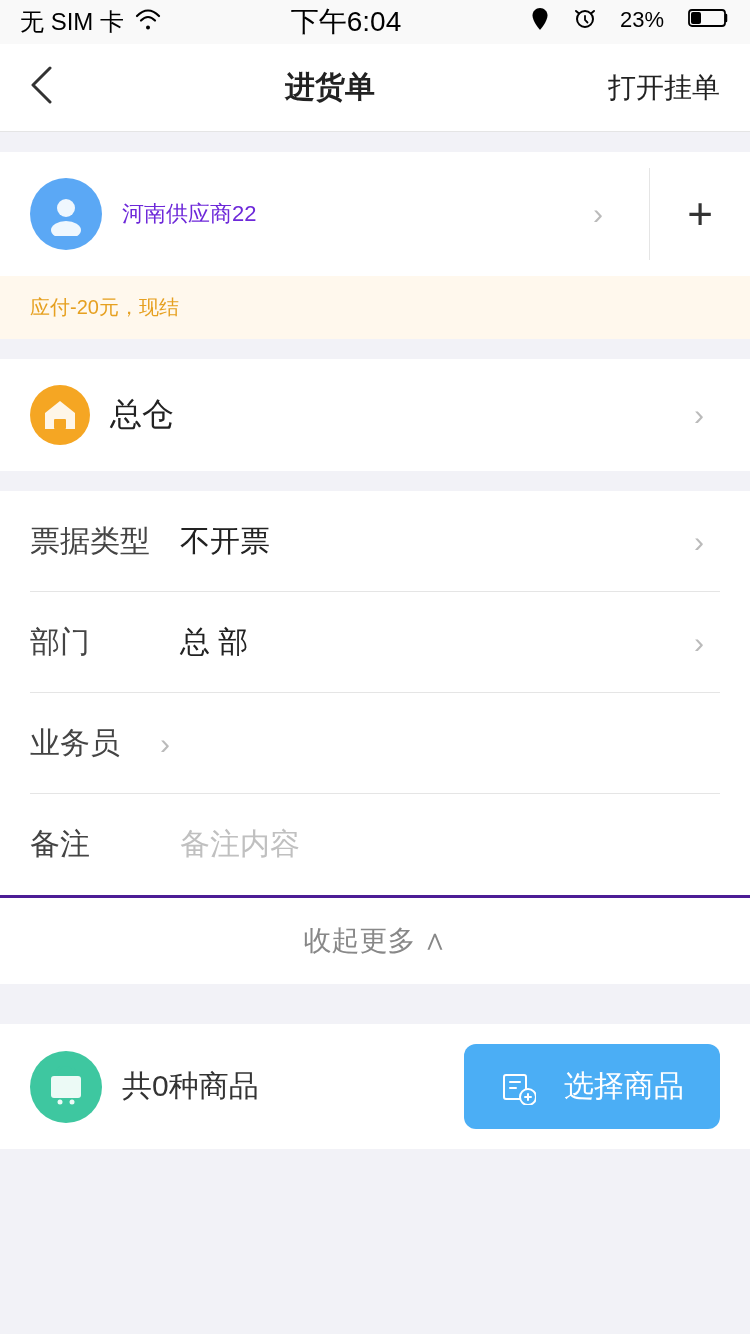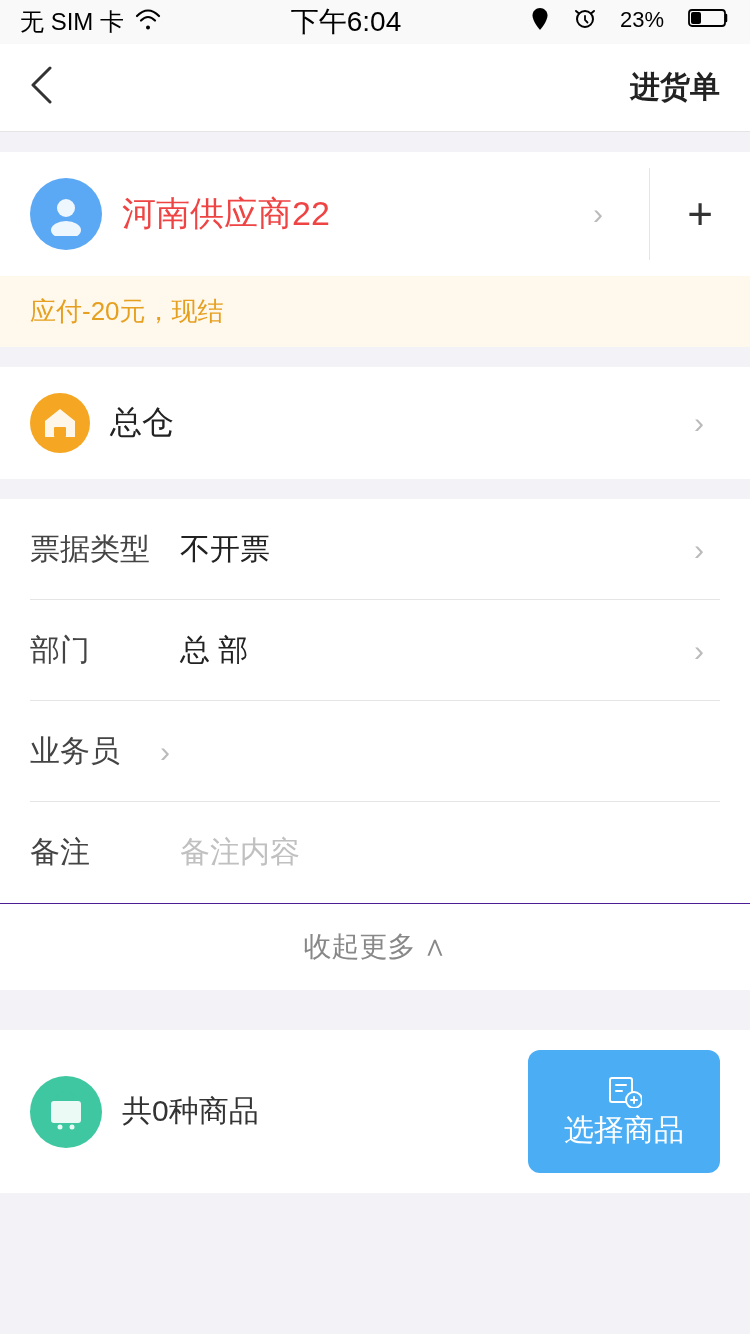--- a/index.html
+++ b/index.html
@@ -81,22 +81,22 @@
       height: 72px;
       border-radius: 50%;
       background: #5ba8f5;
       display: flex;
       align-items: center;
       justify-content: center;
       flex-shrink: 0;
     }
     .supplier-avatar svg { width: 44px; height: 44px; }
     .supplier-name {
-      font-size: 34px;
-      color: #ef4444;
+      font-size: 22px;
+      color: #6d28d9;
       flex: 1;
     }
     .chevron {
       color: #bbb;
       font-size: 30px;
       margin-right: 16px;
     }
     .supplier-divider {
       width: 1px;
       background: #e5e5e5;
@@ -112,21 +112,21 @@
     .plus-icon {
       font-size: 44px;
       color: #333;
       line-height: 1;
     }
 
     
     .notice-bar {
       background: #fff8ed;
       padding: 18px 30px;
-      font-size: 26px;
+      font-size: 20px;
       color: #e6a020;
     }
 
     
     .warehouse-section {
       background: #fff;
       display: flex;
       align-items: center;
       padding: 26px 30px;
       gap: 20px;
@@ -185,21 +185,21 @@
       color: #c0c0c0;
     }
 
     
     .collapse-row {
       background: #fff;
       display: flex;
       align-items: center;
       justify-content: center;
       padding: 24px 30px;
-      border-top: 1px solid #4c1d95;
+      border-top: 3px solid #4c1d95;
       cursor: pointer;
     }
     .collapse-text {
       font-size: 28px;
       color: #888;
     }
 
     
     .bottom-bar {
       background: #fff;
@@ -226,24 +226,23 @@
       padding-left: 20px;
     }
     .select-btn {
       background: #4baef5;
       color: #fff;
       font-size: 30px;
       padding: 22px 36px;
       border-radius: 12px;
       display: flex;
       align-items: center;
-      gap: 2px;
+      gap: 28px;
       cursor: pointer;
       border: none;
-      flex-direction: column;
     }
     .select-btn svg { width: 36px; height: 36px; }
 
     .page-bg {
       background: #f2f2f7;
       flex: 1;
       min-height: 300px;
     }
   </style>
 </head>
@@ -285,20 +284,21 @@
   </div>
 </div>
 
 <div class="nav-bar">
   <span class="nav-back">
     <svg width="22" height="38" viewBox="0 0 22 38" fill="none">
       <path d="M20 2L3 19l17 17" stroke="#333" stroke-width="3" stroke-linecap="round" stroke-linejoin="round"></path>
     </svg>
   </span>
   <span class="nav-title">进货单</span>
+  <span class="nav-action">打开挂单</span>
 </div>
 
 <div class="section-gap"></div>
 
 <div class="supplier-section">
   <div class="supplier-main">
     <div class="supplier-avatar">
       <svg viewBox="0 0 44 44" fill="none">
         <circle cx="22" cy="16" r="9" fill="#fff" opacity="0.9"></circle>
         <ellipse cx="22" cy="38" rx="15" ry="9" fill="#fff" opacity="0.9"></ellipse>

